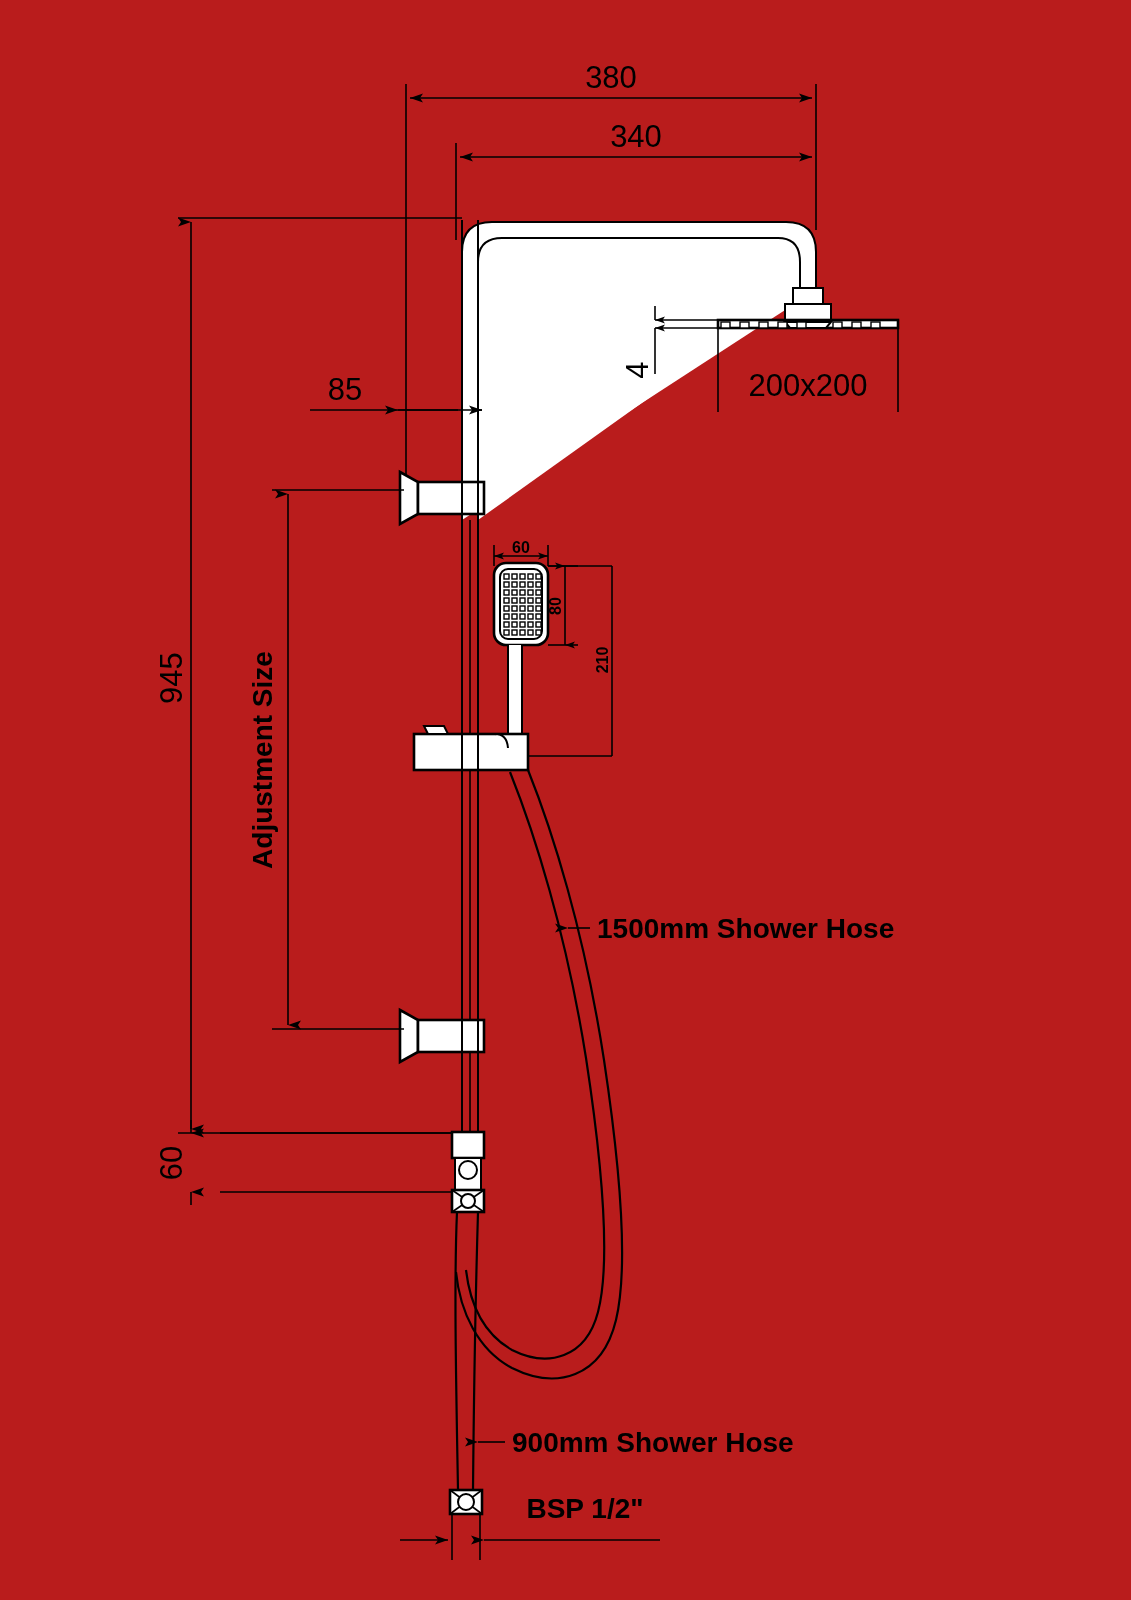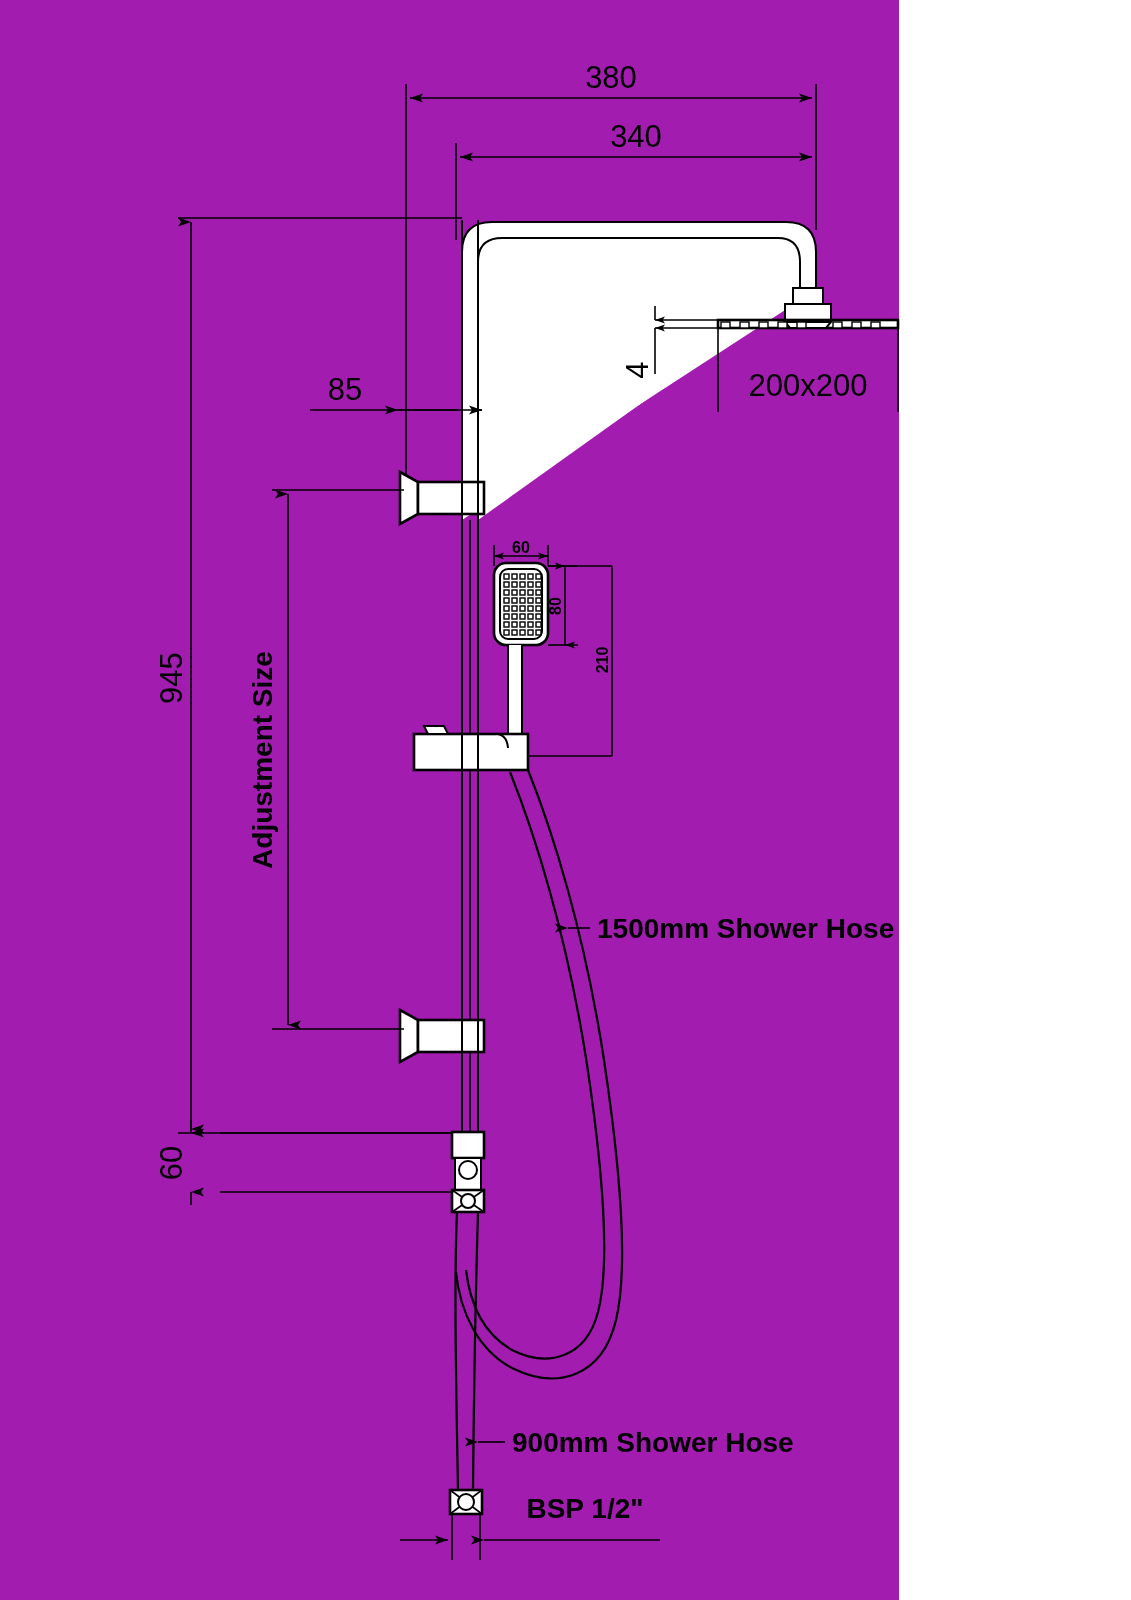--- a/index.html
+++ b/index.html
@@ -8,23 +8,23 @@
     background: #ffffff;
   }
   body {
     width: 1131px;
     height: 1600px;
     font-family: "Liberation Sans", sans-serif;
     overflow: hidden;
   }
   #drawing-root {
     position: relative;
-    width: 899px;
+    width: 1131px;
     height: 1600px;
-    background: #a21caf;
+    background: #b91c1c;
   }
   svg#cad {
     position: absolute;
     left: 0;
     top: 0;
     width: 1131px;
     height: 1600px;
     display: block;
   }
   .dim-text {

